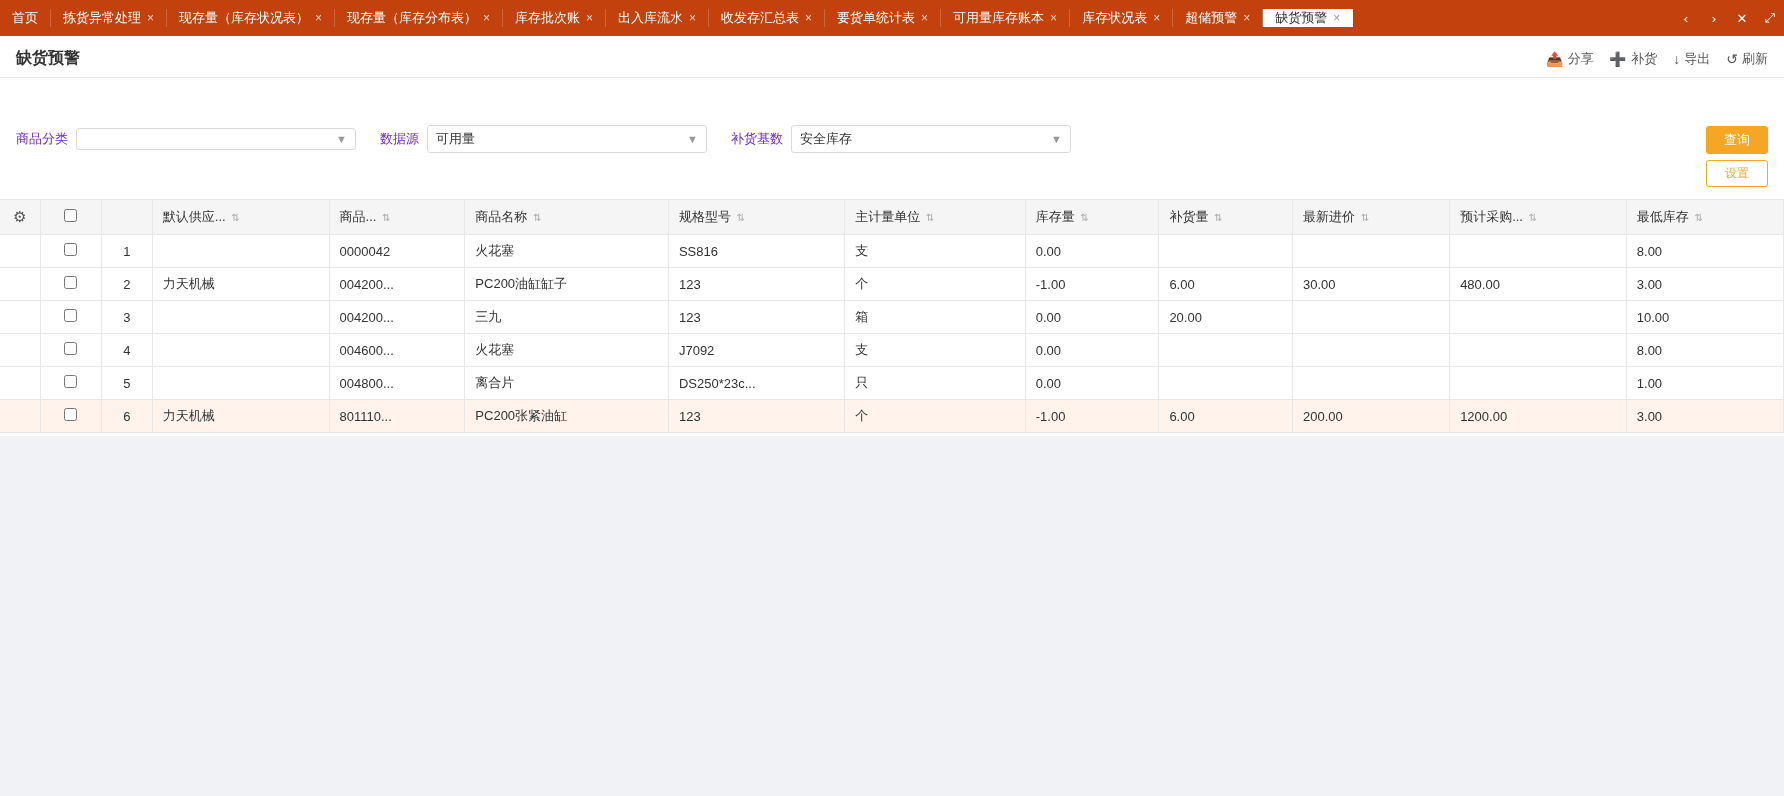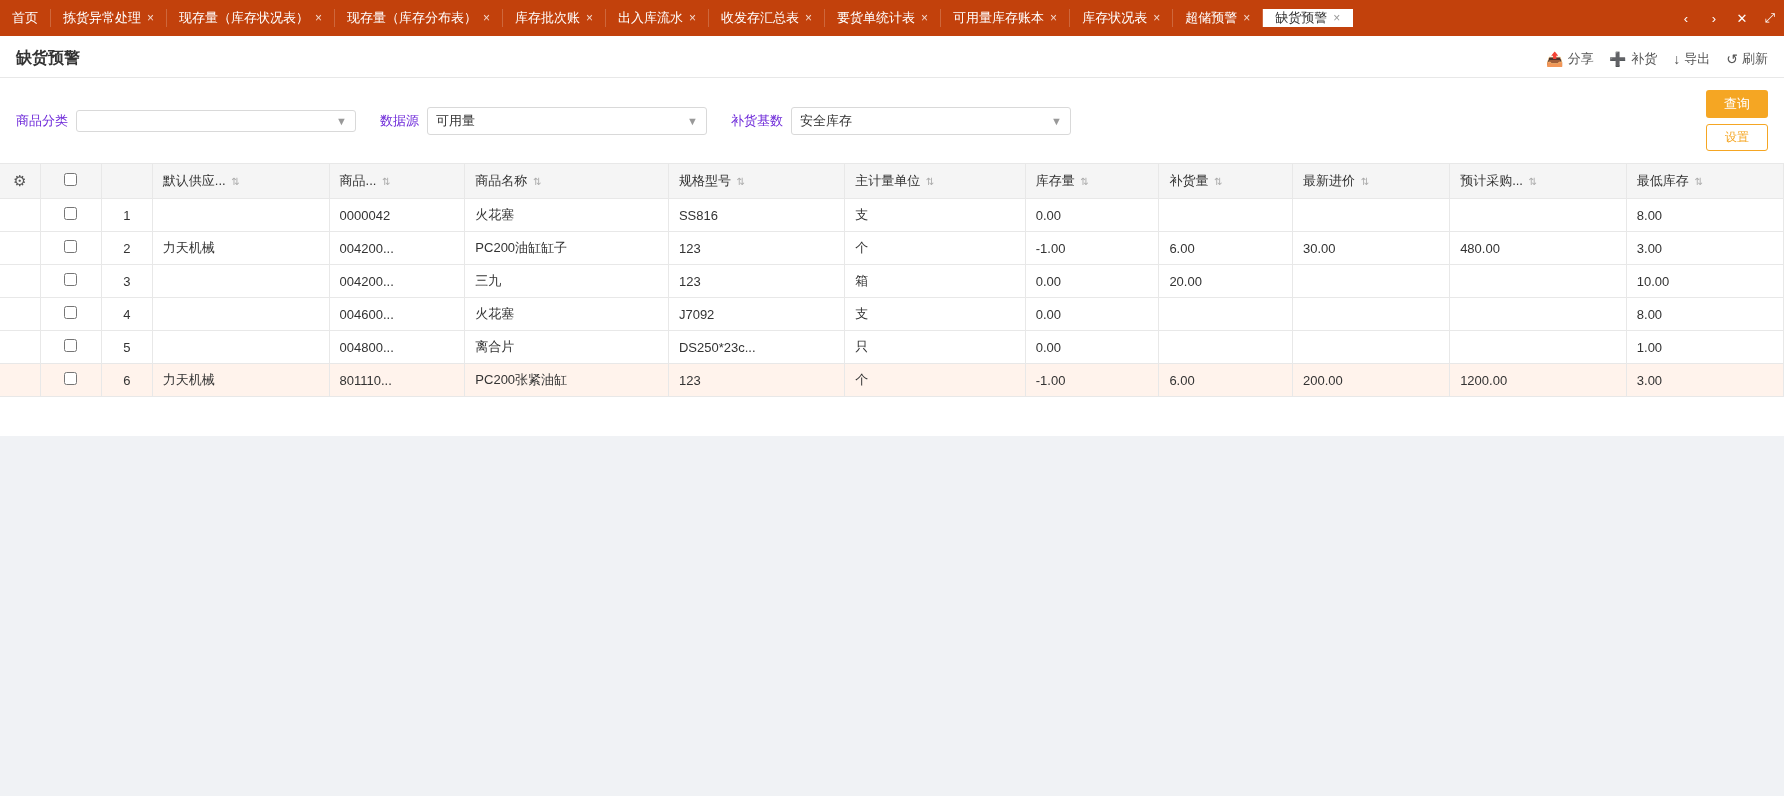--- a/index.html
+++ b/index.html
@@ -113,20 +113,21 @@
       gap: 6px;
     }
     .btn-query {
       background: #f5a623;
       color: #fff;
       border: none;
       border-radius: 3px;
       padding: 5px 18px;
       cursor: pointer;
       font-size: 13px;
+      margin-top: 36px;
     }
     .btn-setting {
       background: #fff;
       color: #f5a623;
       border: 1px solid #f5a623;
       border-radius: 3px;
       padding: 4px 18px;
       cursor: pointer;
       font-size: 12px;
     }

